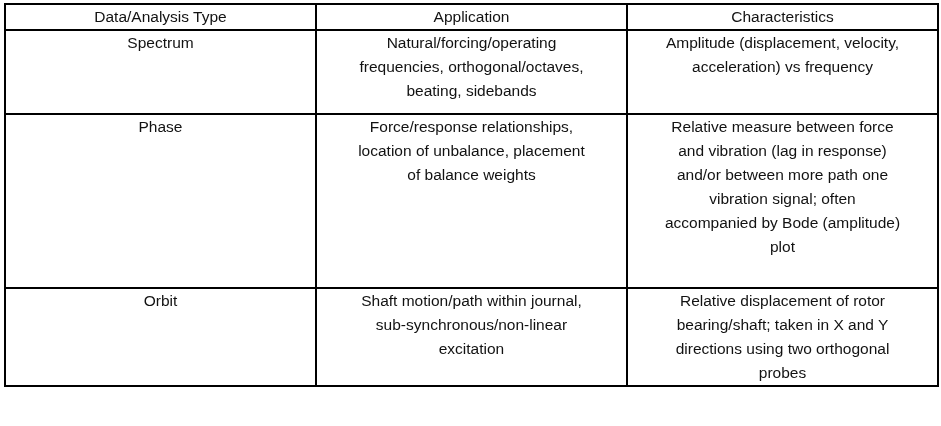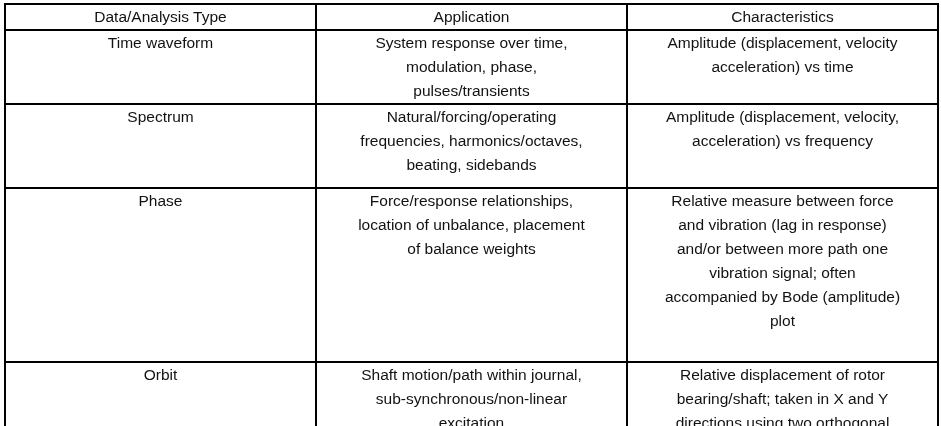--- a/index.html
+++ b/index.html
@@ -44,32 +44,24 @@
     <col>
       <col>
       <col>
   </colgroup>
   <tbody>
     <tr class="header-row">
       <th>Data/Analysis Type</th>
       <th>Application</th>
       <th>Characteristics</th>
     </tr>
-    <tr class="row-waveform">
-      <td>Time waveform</td>
-      <td>System response over time,
-modulation, phase,
-pulses/transients</td>
-      <td>Amplitude (displacement, velocity
-acceleration) vs time</td>
-    </tr>
     <tr class="row-spectrum">
       <td>Spectrum</td>
       <td>Natural/forcing/operating
-frequencies, harmonics/octaves,
+frequencies, orthogonal/octaves,
 beating, sidebands</td>
       <td>Amplitude (displacement, velocity,
 acceleration) vs frequency</td>
     </tr>
     <tr class="row-phase">
       <td>Phase</td>
       <td>Force/response relationships,
 location of unbalance, placement
 of balance weights</td>
       <td>Relative measure between force

